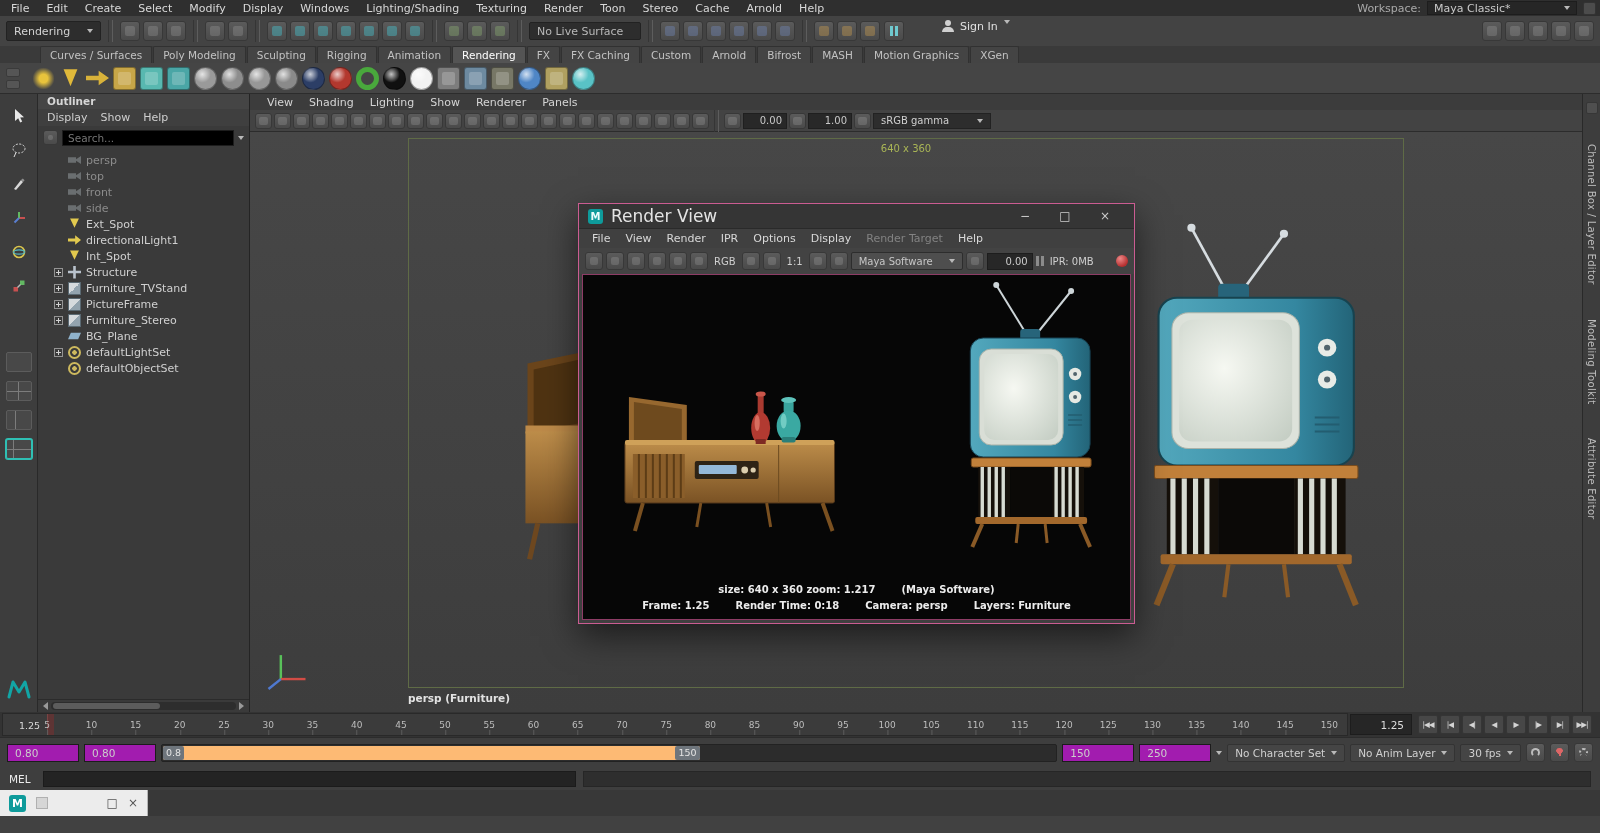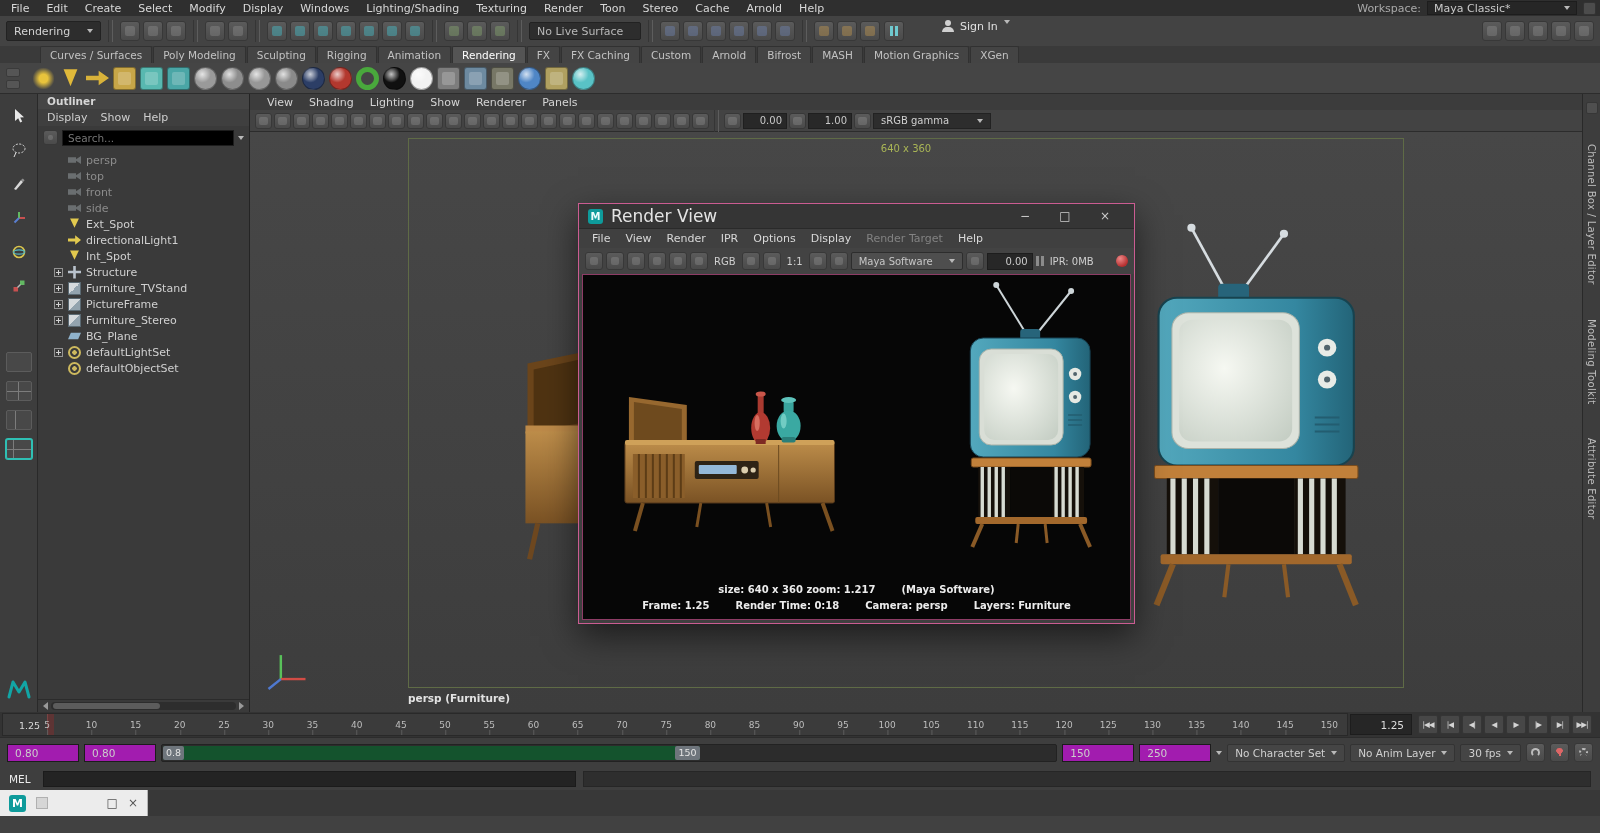--- a/index.html
+++ b/index.html
@@ -129,21 +129,21 @@
 .tick i{font-style:normal}
 .ph{position:absolute;left:44px;top:0;bottom:0;width:7px;background:#5e3434;border-left:1px solid #7a4444}
 .ph-label{position:absolute;left:16px;top:50%;transform:translateY(-50%);font-size:9.5px;color:#d8d8d8}
 .tl-field{width:62px;margin:2px 2px;background:#262626;border:1px solid #1d1d1d;color:#ddd;font-size:10.5px;display:flex;align-items:center;justify-content:flex-end;padding:0 7px}
 .transport{display:flex;align-items:center;gap:2px;padding:0 8px 0 4px}
 .tbtn{min-width:20px;height:19px;background:#474747;border:1px solid #353535;border-radius:2px;color:#d4d4d4;font-size:7.5px;display:flex;align-items:center;justify-content:center;padding:0 3px;letter-spacing:-1px}
 
 .rangebar{position:absolute;top:737px;left:0;right:0;height:30px;background:#3e3e3e;display:flex;align-items:center;gap:5px;padding:0 7px;border-top:1px solid #2c2c2c}
 .rfield{width:72px;height:18px;background:#a21caf;border:1px solid #1c1c1c;color:#ccc;font-size:10.5px;padding:0 7px;display:flex;align-items:center}
 .rslider{flex:1;height:18px;background:#2c2c2c;border:1px solid #222;border-radius:2px;position:relative}
-.rrange{position:absolute;left:1px;top:1px;bottom:1px;width:60%;background:#14532d;border-radius:2px;display:flex;justify-content:space-between;align-items:center;font-size:9.5px;color:#e4e4e4}
+.rrange{position:absolute;left:1px;top:1px;bottom:1px;width:60%;background:#fdba74;border-radius:2px;display:flex;justify-content:space-between;align-items:center;font-size:9.5px;color:#e4e4e4}
 .rhandle{min-width:18px;padding:0 3px;text-align:center;background:#6e757c;height:100%;display:flex;align-items:center;justify-content:center;border-radius:2px}
 .rdrop{height:18px;background:#454545;border:1px solid #333;display:flex;align-items:center;gap:6px;padding:0 7px;font-size:10.5px;color:#d0d0d0;border-radius:2px;white-space:nowrap}
 .rchip{width:19px;height:19px;background:linear-gradient(#5b5b5b,#4a4a4a);border:1px solid #383838;border-radius:3px;position:relative}
 .rchip::after{content:"";position:absolute;inset:4px;border-radius:50%;border:2px solid #bcbcbc;border-bottom-color:transparent}
 .rchip.key::after{border:none;background:radial-gradient(circle at 50% 30%,#d66 0 3px,transparent 3.5px),linear-gradient(#d66,#d66) 50% 70%/2px 7px no-repeat}
 .rchip.gear::after{border-style:dotted}
 
 .cmdline{position:absolute;top:767px;left:0;right:0;height:23px;background:#3e3e3e;display:flex;align-items:center;gap:7px;padding:0 9px}
 .cmd-label{font-size:10.5px;color:#ececec;width:27px}
 .cmd-input{width:533px;height:16px;background:#232323;border:1px solid #1b1b1b}

